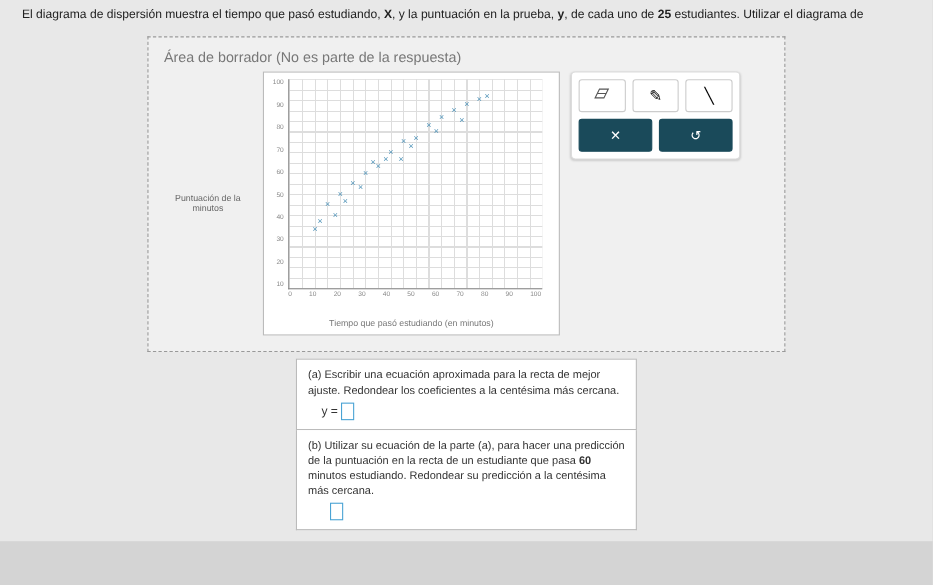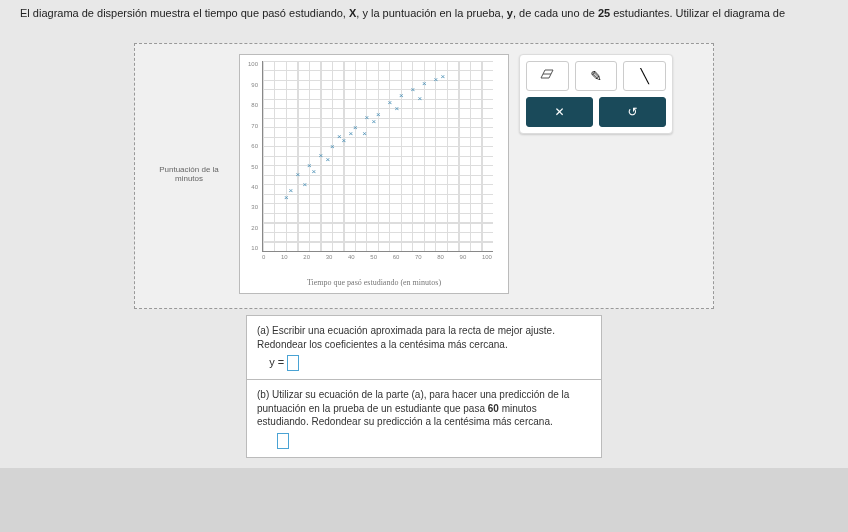--- a/index.html
+++ b/index.html
@@ -12,21 +12,21 @@
   position: relative;
 }
 .page {
   background: #e8e8e8;
   padding: 6px 20px 10px 20px;
 }
 .problem-text {
   font-size: 11px;
   color: #222;
   line-height: 1.4;
-  margin-bottom: 22px;
+  margin-bottom: 12px;
 }
 .bold { font-weight: bold; }
 .work-area {
   border: 1px dashed #999;
   background: #f0f0f0;
   width: 550px;
   margin: 0 auto;
   padding: 10px 14px 14px 14px;
   position: relative;
 }
@@ -100,21 +100,20 @@
   color: #888;
 }
 .x-label {
   position: absolute;
   left: 0;
   right: 0;
   bottom: 2px;
   text-align: center;
   font-size: 8px;
   color: #777;
-  font-family: Liberation Serif, serif;
 }
 .tools {
   width: 140px;
   border: 1px solid #dcdcdc;
   background: #fff;
   border-radius: 4px;
   padding: 6px;
   align-self: flex-start;
   box-shadow: 0 1px 2px rgba(0,0,0,0.15);
 }
@@ -131,21 +130,21 @@
   font-size: 14px;
 }
 .tool-row.second { margin-top: 6px; }
 .tool-btn.dark {
   background: #1a4a5a;
   color: #fff;
   border-color: #1a4a5a;
   font-size:12px;
 }
 .answers {
-  width: 356px;
+  width: 310px;
   margin: 6px auto 0 auto;
 }
 .answer-cell {
   border: 1px solid #bbb;
   background: #fff;
   padding: 8px 10px;
   font-size: 10px;
   color: #333;
   line-height: 1.35;
 }
@@ -170,20 +169,21 @@
 </head>
 <body>
 
 <div class="page">
 
   <div class="problem-text">
     <span>El diagrama de dispersión muestra el tiempo que pasó estudiando, </span><span class="bold">X</span><span>, y la puntuación en la prueba, </span><span class="bold">y</span><span>, de cada uno de </span><span class="bold">25</span><span> estudiantes. Utilizar el diagrama de</span><br>
   </div>
 
   <div class="work-area">
+    <div class="work-title">Área de borrador (No es parte de la respuesta)</div>
     <div class="work-row">
       <div class="y-label">Puntuación de la minutos</div>
       <div class="chart-box">
         <div class="chart-inner">
           <div class="y-ticks" id="yticks">
               <div>100</div>
               <div>90</div>
               <div>80</div>
               <div>70</div>
               <div>60</div>
@@ -268,19 +268,19 @@
   <div class="answers">
     <div class="answer-cell">
       <div>(a) Escribir una ecuación aproximada para la recta de mejor ajuste. Redondear los coeficientes a la centésima más cercana.</div>
       <div class="eq-row">
         &nbsp;&nbsp;&nbsp;&nbsp;<span>y =</span>
         <span class="input-box"></span>
       </div>
     </div>
     <div class="answer-cell">
       <div>
-        <span>(b) Utilizar su ecuación de la parte (a), para hacer una predicción de la puntuación en la prueba de un estudiante que pasa </span><span class="bold">60</span><span> minutos estudiando. Redondear su predicción a la centésima más cercana.</span>
+        <span>(b) Utilizar su ecuación de la parte (a), para hacer una predicción de la puntuación en la recta de un estudiante que pasa </span><span class="bold">60</span><span> minutos estudiando. Redondear su predicción a la centésima más cercana.</span>
       </div>
       <div class="input-box standalone"></div>
     </div>
   </div>
 
 </div>
 
 </body></html>

